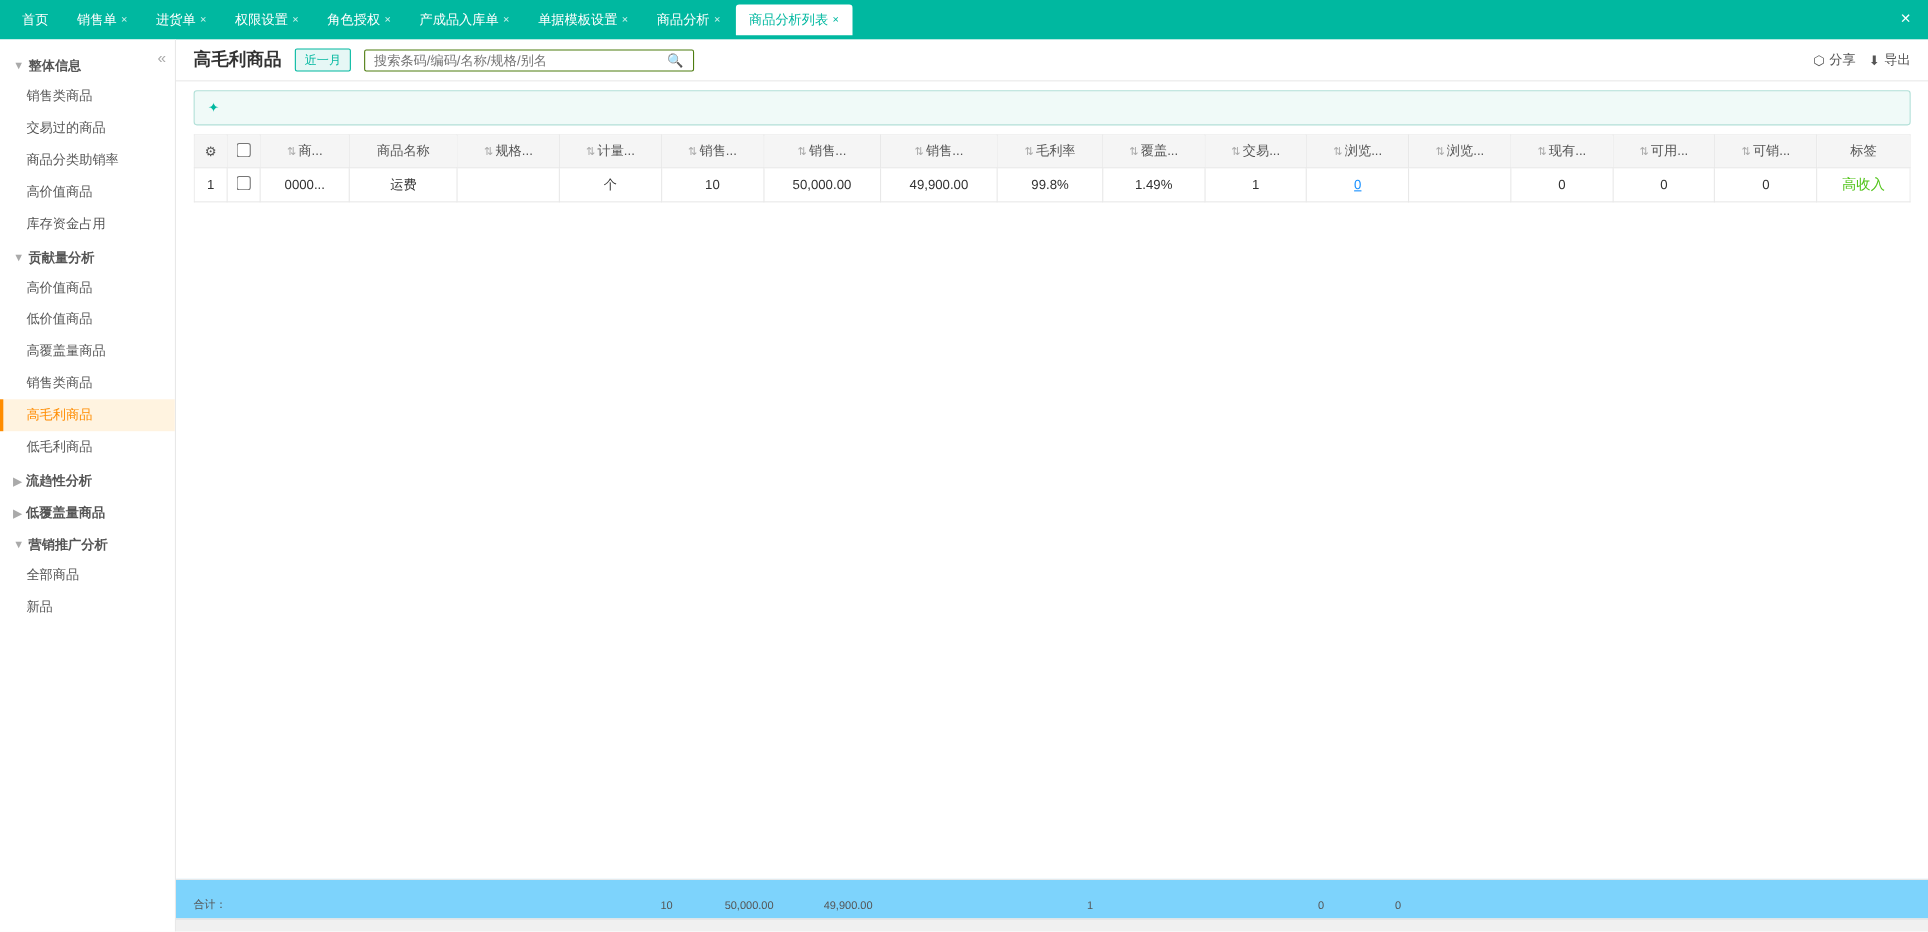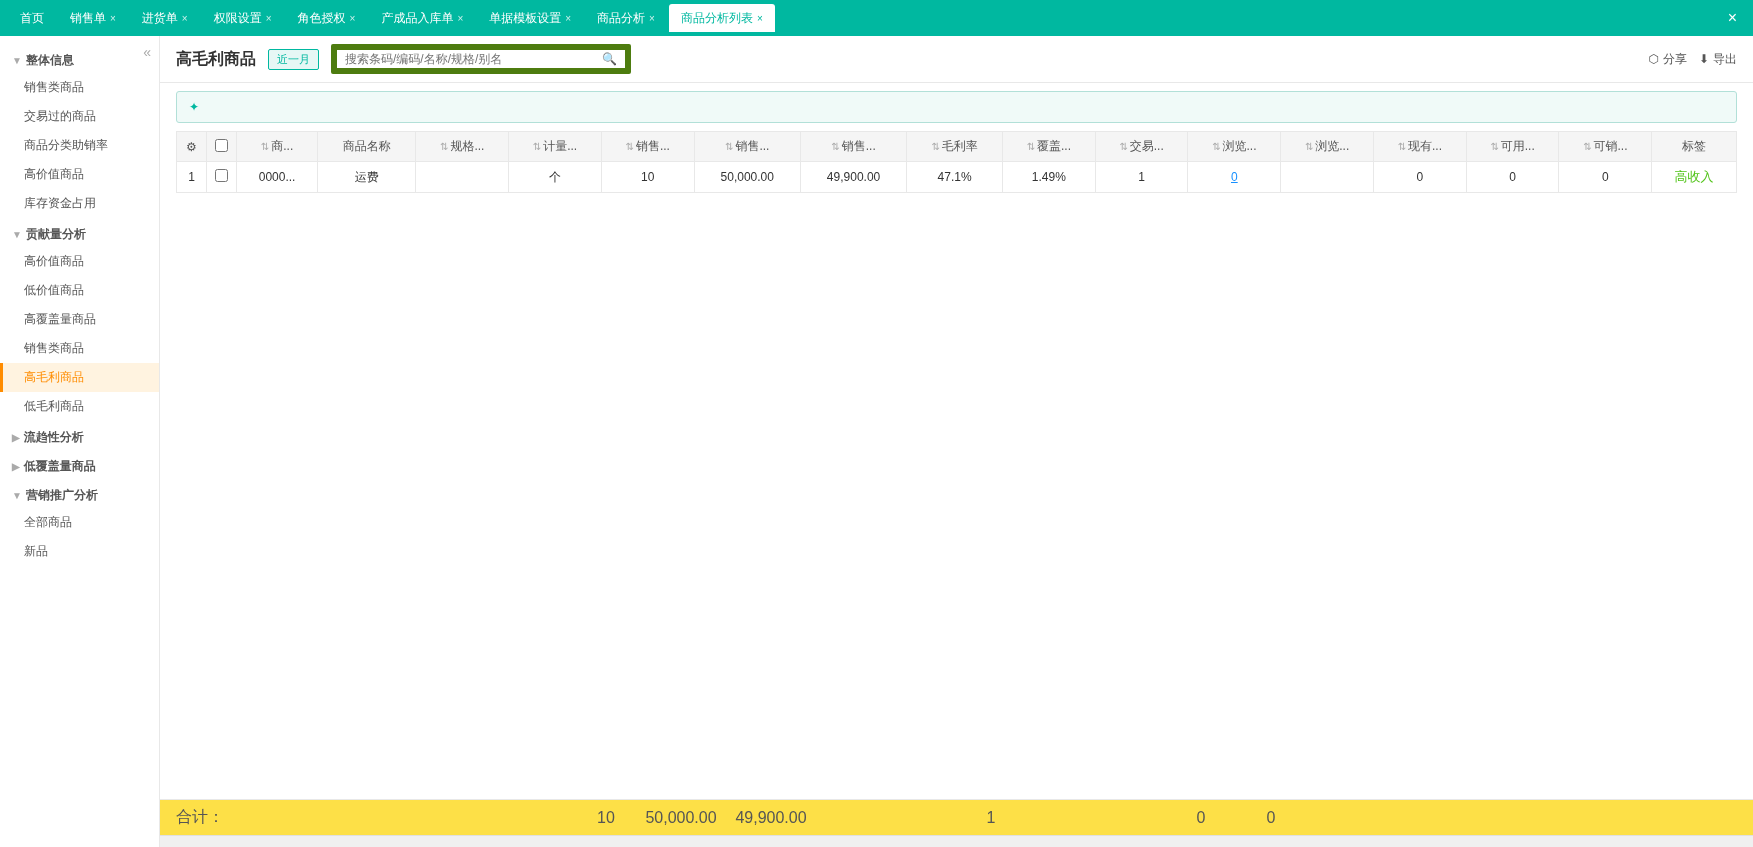--- a/index.html
+++ b/index.html
@@ -115,21 +115,21 @@
       border: 1px solid #00b8a0;
       border-radius: 2px;
       color: #00b8a0;
       font-size: 11px;
       cursor: pointer;
       background: #e6f7f5;
     }
     .search-input-wrap {
       display: flex;
       align-items: center;
-      border: 6px solid #4d7c0f;
+      border: 1px solid #4d7c0f;
       border-radius: 2px;
       padding: 2px 8px;
       gap: 4px;
       flex: 1;
       max-width: 300px;
     }
     .search-input-wrap input {
       border: none;
       outline: none;
       font-size: 12px;
@@ -200,25 +200,25 @@
     }
     .tag-high-income {
       color: #52c41a;
       font-size: 13px;
     }
     .td-link { color: #1890ff; text-decoration: underline; cursor: pointer; }
 
     
     .footer-bar {
       display: flex;
-      align-items: center;
+      align-items: flex-end;
       padding: 6px 16px;
       border-top: 1px solid #e8e8e8;
-      background: #fde047;
-      font-size: 16px;
+      background: #7dd3fc;
+      font-size: 10px;
       color: #555;
       gap: 0;
       min-height: 36px;
     }
     .footer-label { min-width: 80px; }
     .footer-cells {
       display: flex;
       align-items: center;
       flex: 1;
       gap: 0;
@@ -385,21 +385,21 @@
             <tr>
               <td class="num-cell">1</td>
               <td><input type="checkbox" style=""></td>
               <td>0000...</td>
               <td>运费</td>
               <td></td>
               <td>个</td>
               <td>10</td>
               <td>50,000.00</td>
               <td>49,900.00</td>
-              <td>47.1%</td>
+              <td>99.8%</td>
               <td>1.49%</td>
               <td>1</td>
               <td><span class="td-link">0</span></td>
               <td></td>
               <td>0</td>
               <td>0</td>
               <td>0</td>
               <td><span class="tag-high-income">高收入</span></td>
             </tr>
           </tbody>

